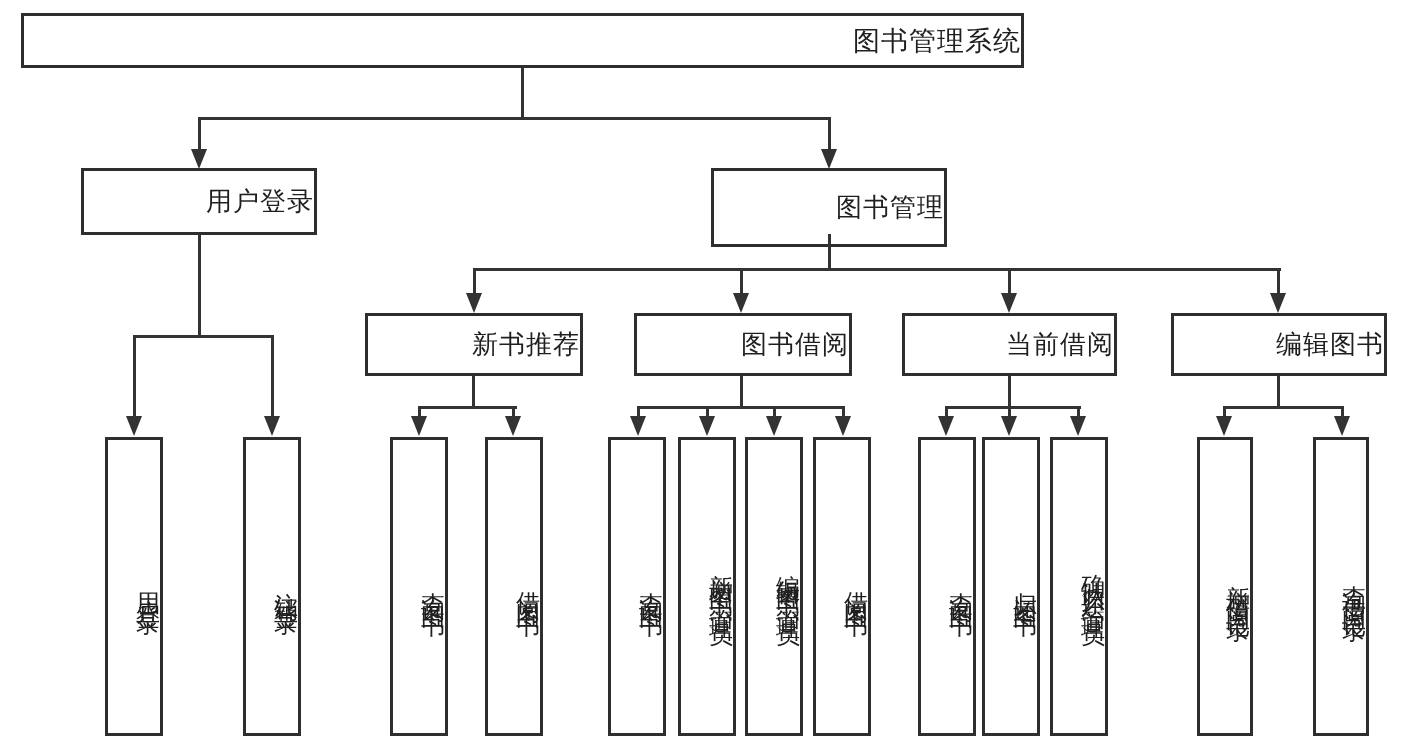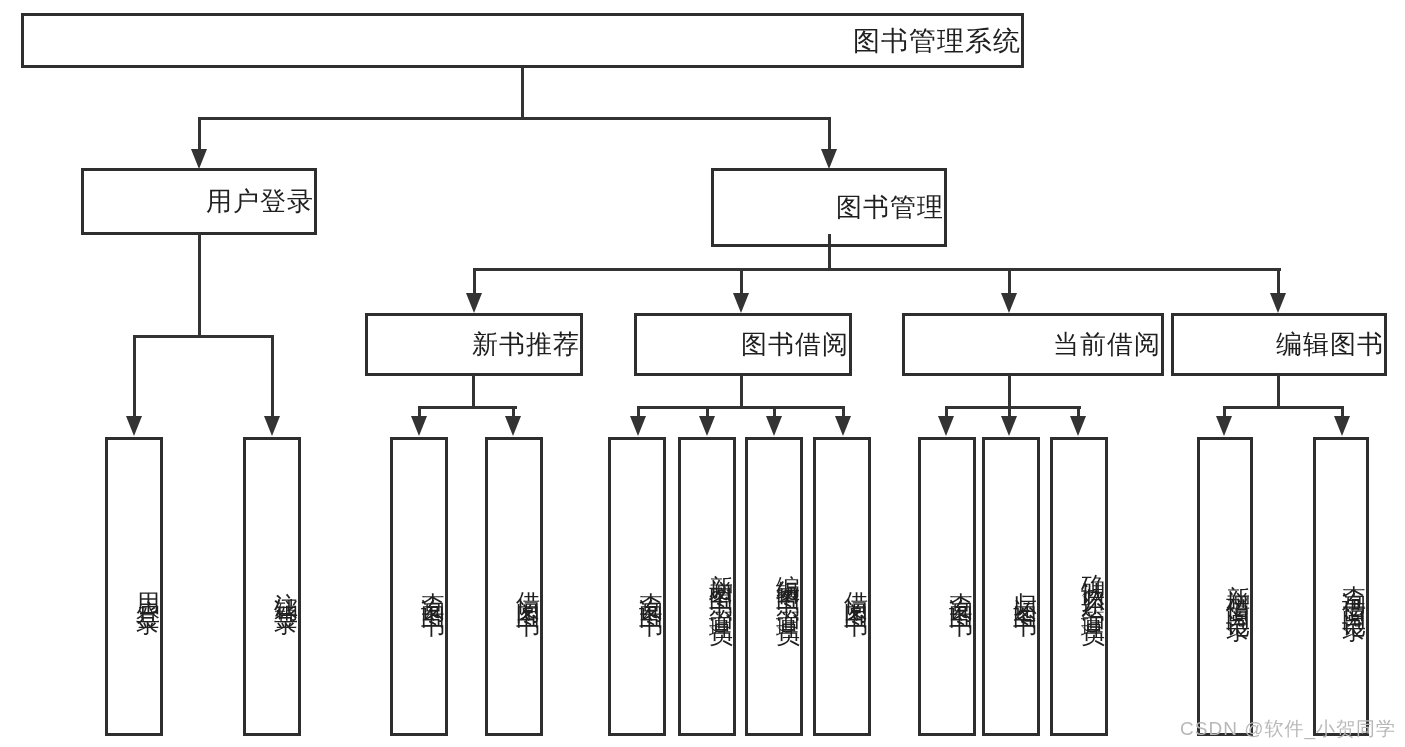--- a/index.html
+++ b/index.html
@@ -71,21 +71,21 @@
   <div class="ah" style="left:1001px; top:293px;"></div>
   <div class="line vl" style="left:1277px; top:268px; height:26px;"></div>
   <div class="ah" style="left:1270px; top:293px;"></div>
 
   <div class="node" style="left:365px;  top:313px; width:218px; height:63px;">
     <span class="hlabel">新书推荐</span>
   </div>
   <div class="node" style="left:634px;  top:313px; width:218px; height:63px;">
     <span class="hlabel">图书借阅</span>
   </div>
-  <div class="node" style="left:902px;  top:313px; width:262px; height:63px;">
+  <div class="node" style="left:902px;  top:313px; width:215px; height:63px;">
     <span class="hlabel">当前借阅</span>
   </div>
   <div class="node" style="left:1171px; top:313px; width:216px; height:63px;">
     <span class="hlabel">编辑图书</span>
   </div>
 
   <div class="line vl" style="left:472px; top:375px; height:34px;"></div>
   <div class="line hl" style="left:418px; top:406px; width:99px;"></div>
   <div class="line vl" style="left:418px; top:406px; height:12px;"></div>
   <div class="ah" style="left:411px; top:416px;"></div>
@@ -156,15 +156,14 @@
     <span class="vtext">确认归还（管理员）</span>
   </div>
 
   <div class="node" style="left:1197px; top:437px; width:56px; height:299px;">
     <span class="vtext">新增借阅记录</span>
   </div>
   <div class="node" style="left:1313px; top:437px; width:56px; height:299px;">
     <span class="vtext">查询借阅记录</span>
   </div>
 
-  <div class="watermark">CSDN @软件_小贺同学</div>
 
 </div>
 
 </body></html>

